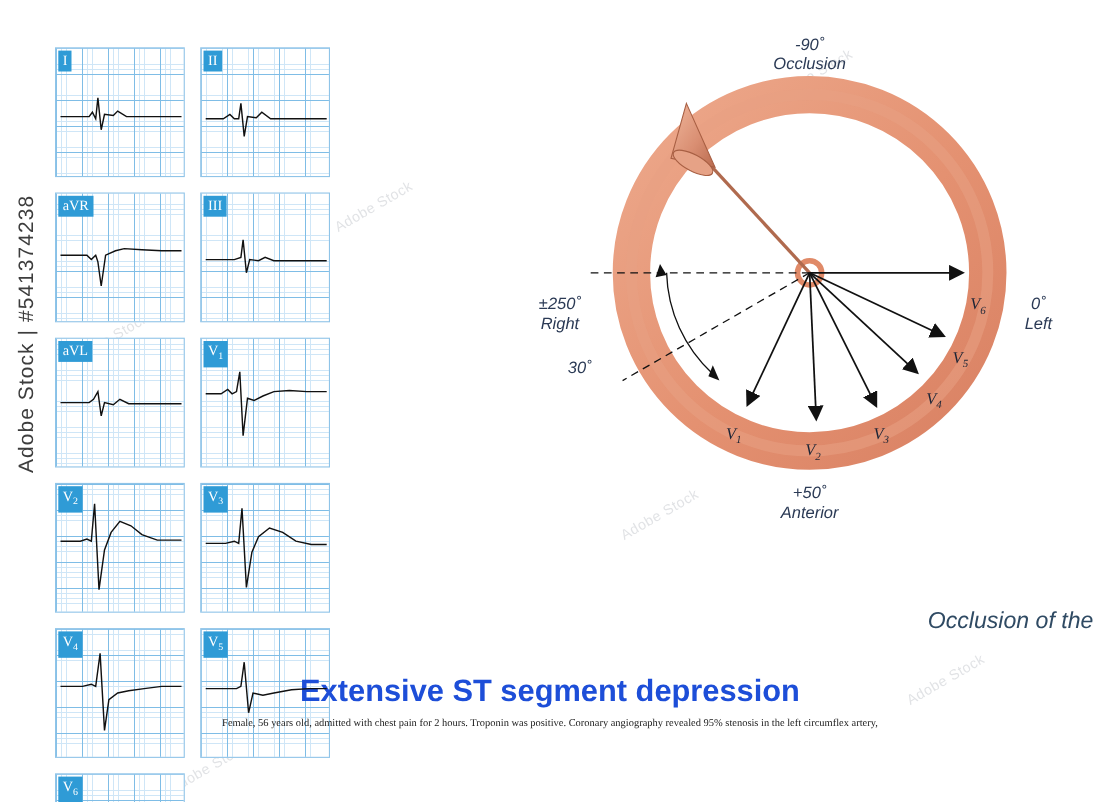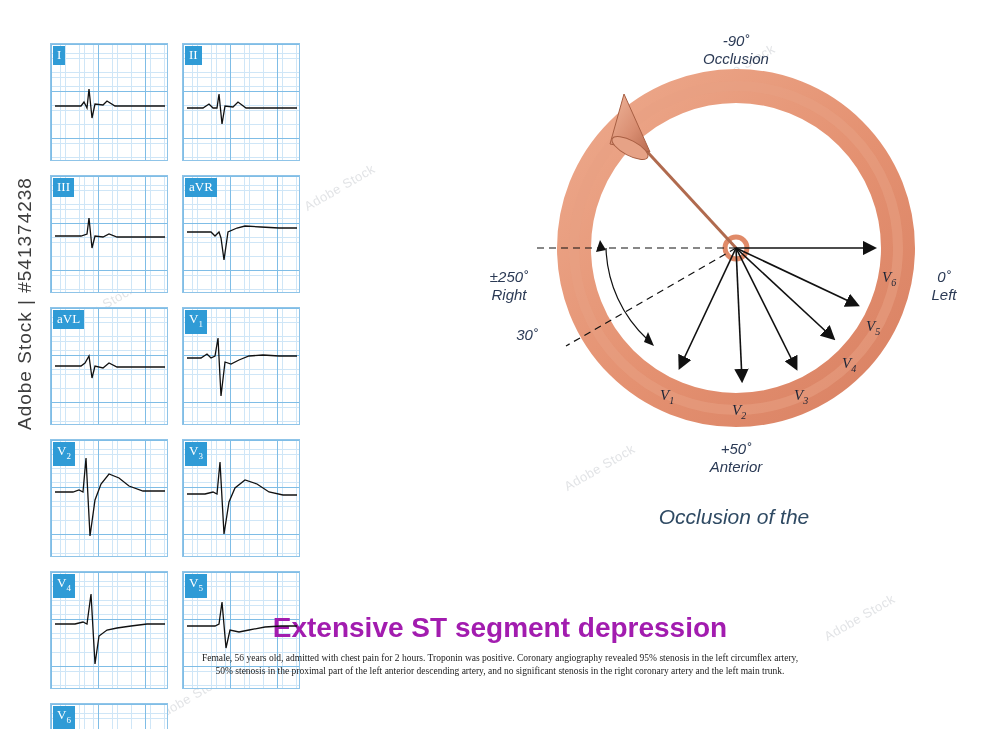--- a/index.html
+++ b/index.html
@@ -115,35 +115,36 @@
     color: #1b2436;
     font-size: 15px;
     font-family: "Liberation Serif", serif;
     white-space: nowrap;
   }
   .vlbl sub { font-size: 10px; }
 
   .caption {
     position: absolute;
     width: 520px;
-    text-align: center;
+    text-align: right;
     color: #2f4a63;
     font-size: 21px;
     line-height: 28px;
     font-family: "Liberation Sans", sans-serif;
+    margin-top: 48px;
   }
 
   
   .main-title {
     position: absolute;
     left: 0;
     top: 612px;
     width: 1000px;
     text-align: center;
-    color: #a21caf;
+    color: #1d4ed8;
     font-size: 28px;
     font-weight: bold;
     font-family: "Liberation Sans", sans-serif;
   }
   .sub-text {
     position: absolute;
     left: 130px;
     top: 652px;
     width: 740px;
     text-align: center;
@@ -177,30 +178,30 @@
     </div>
 
     <div class="ecg-cell">
       <div class="lead-label"><span>II</span></div>
       <svg class="ecg-svg" viewBox="0 0 118 118">
         <polyline fill="none" stroke="#111" stroke-width="1.3" points="4,64 20,64 26,60 30,64 34,64 36,50 39,80 42,62 50,63 55,58 63,64 80,64 95,64 114,64"></polyline>
       </svg>
     </div>
 
     <div class="ecg-cell">
+      <div class="lead-label"><span>aVR</span></div>
+      <svg class="ecg-svg" viewBox="0 0 118 118">
+        <polyline fill="none" stroke="#111" stroke-width="1.3" points="4,56 22,56 28,56 32,60 36,56 38,62 41,84 45,56 54,52 62,50 78,51 96,52 114,52"></polyline>
+      </svg>
+    </div>
+
+    <div class="ecg-cell">
       <div class="lead-label"><span>III</span></div>
       <svg class="ecg-svg" viewBox="0 0 118 118">
         <polyline fill="none" stroke="#111" stroke-width="1.3" points="4,60 30,60 36,58 38,42 41,72 44,60 52,61 58,58 66,61 84,61 100,61 114,61"></polyline>
-      </svg>
-    </div>
-
-    <div class="ecg-cell">
-      <div class="lead-label"><span>aVR</span></div>
-      <svg class="ecg-svg" viewBox="0 0 118 118">
-        <polyline fill="none" stroke="#111" stroke-width="1.3" points="4,56 22,56 28,56 32,60 36,56 38,62 41,84 45,56 54,52 62,50 78,51 96,52 114,52"></polyline>
       </svg>
     </div>
 
     <div class="ecg-cell">
       <div class="lead-label"><span>aVL</span></div>
       <svg class="ecg-svg" viewBox="0 0 118 118">
         <polyline fill="none" stroke="#111" stroke-width="1.3" points="4,58 24,58 30,58 34,55 38,48 41,70 44,58 52,60 58,55 66,59 84,59 100,59 114,59"></polyline>
       </svg>
     </div>
 
@@ -320,16 +321,15 @@
     <div class="vlbl" style="left:320px; top:367px;"><span>V</span><sub>3</sub></div>
     <div class="vlbl" style="left:258px; top:382px;"><span>V</span><sub>2</sub></div>
     <div class="vlbl" style="left:186px; top:367px;"><span>V</span><sub>1</sub></div>
 
     <div class="caption" style="left:0; top:483px;">Occlusion of the</div>
   </div>
 
   <div class="main-title">Extensive ST segment depression</div>
   <div class="sub-text">
     <span>Female, 56 years old, admitted with chest pain for 2 hours. Troponin was positive. Coronary angiography revealed 95% stenosis in the left circumflex artery,</span><br>
-    <span>50% stenosis in the proximal part of the left anterior descending artery, and no significant stenosis in the right coronary artery and the left main trunk.</span>
   </div>
 
 </div>
 
 </body></html>

